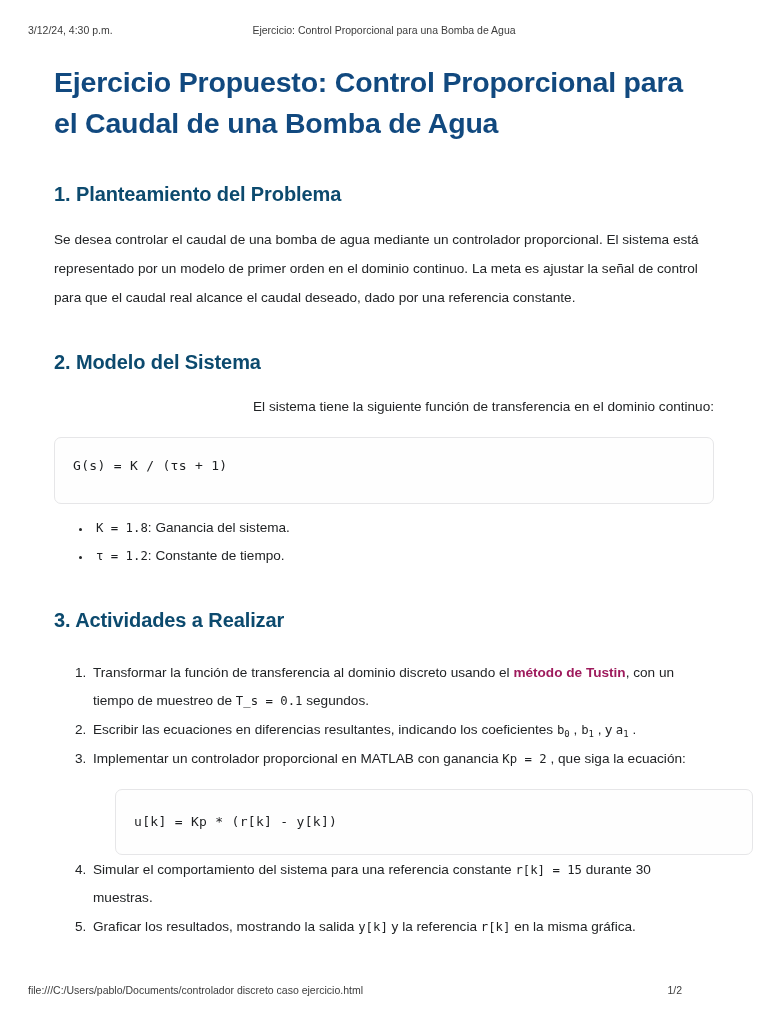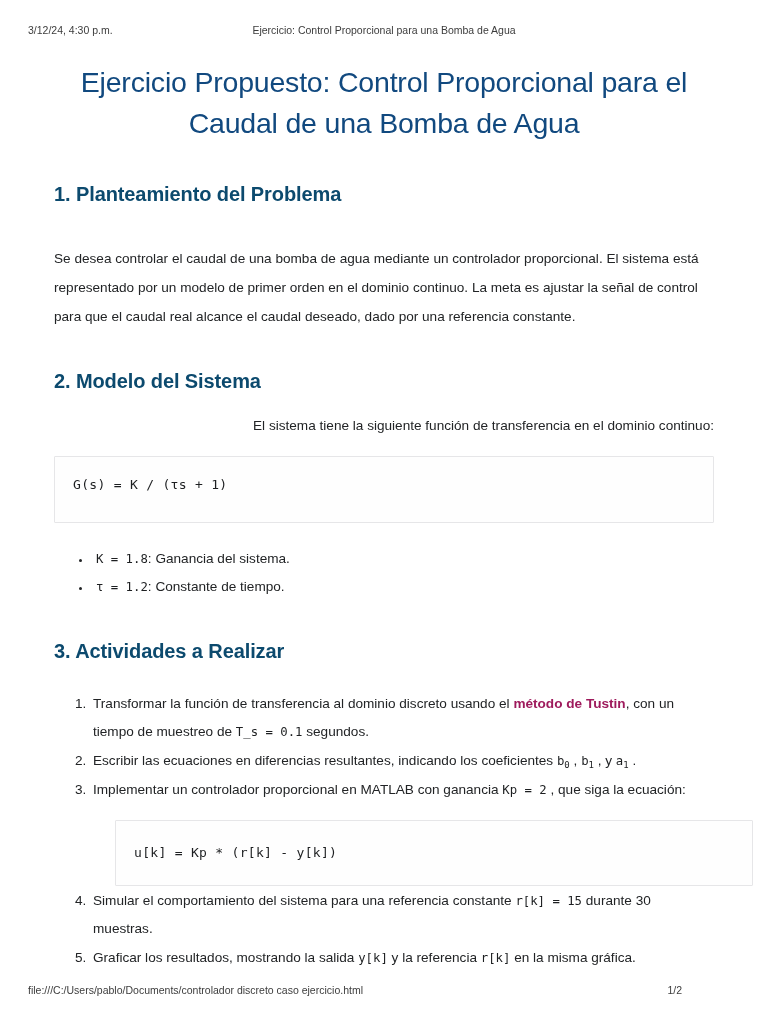--- a/index.html
+++ b/index.html
@@ -70,75 +70,74 @@
   .page {
     position: absolute;
     top: 52px;
     left: 54px;
     width: 660px;
   }
 
   h1.doc-title {
     font-size: 28.5px;
     line-height: 41px;
-    font-weight: normal;
+    font-weight: bold;
     color: #11497f;
     margin: 10px 0 0 0;
     letter-spacing: -0.2px;
-    text-align: center;
   }
 
   h2.sec-title {
     font-size: 20px;
     line-height: 26px;
     font-weight: bold;
     color: #0c4a6e;
     margin: 37px 0 0 0;
     letter-spacing: -0.1px;
   }
 
   p.body-text {
     font-size: 13.6px;
     line-height: 29px;
     color: #222426;
-    margin: 37px 0 0 0;
+    margin: 18px 0 0 0;
     text-align: left;
   }
   p.tight {
     margin-top: 17px;
     text-align: right;
   }
 
   code, .mono {
     font-family: "DejaVu Sans Mono", "Liberation Mono", monospace;
     font-size: 12.3px;
     color: #1d1f21;
     white-space: pre;
   }
 
   pre.codeblock {
     margin: 16px 0 0 0;
     border: 1px solid #e6e6e8;
-    border-radius: 1px;
+    border-radius: 7px;
     background: #fefefe;
     padding: 20px 18px 30px 18px;
     box-sizing: border-box;
   }
   pre.codeblock.inner {
     margin-left: 22px;
     width: 638px;
     padding: 17px 18px 18px 18px;
   }
   pre.codeblock code {
     font-size: 13px;
     letter-spacing: 0.3px;
   }
 
   ul.where-list {
-    margin: 22px 0 0 0;
+    margin: 10px 0 0 0;
     padding-left: 38px;
     list-style: disc;
   }
   ul.where-list li {
     font-size: 13.6px;
     line-height: 28px;
     color: #222426;
     padding-left: 4px;
   }
   ul.where-list li::marker {

